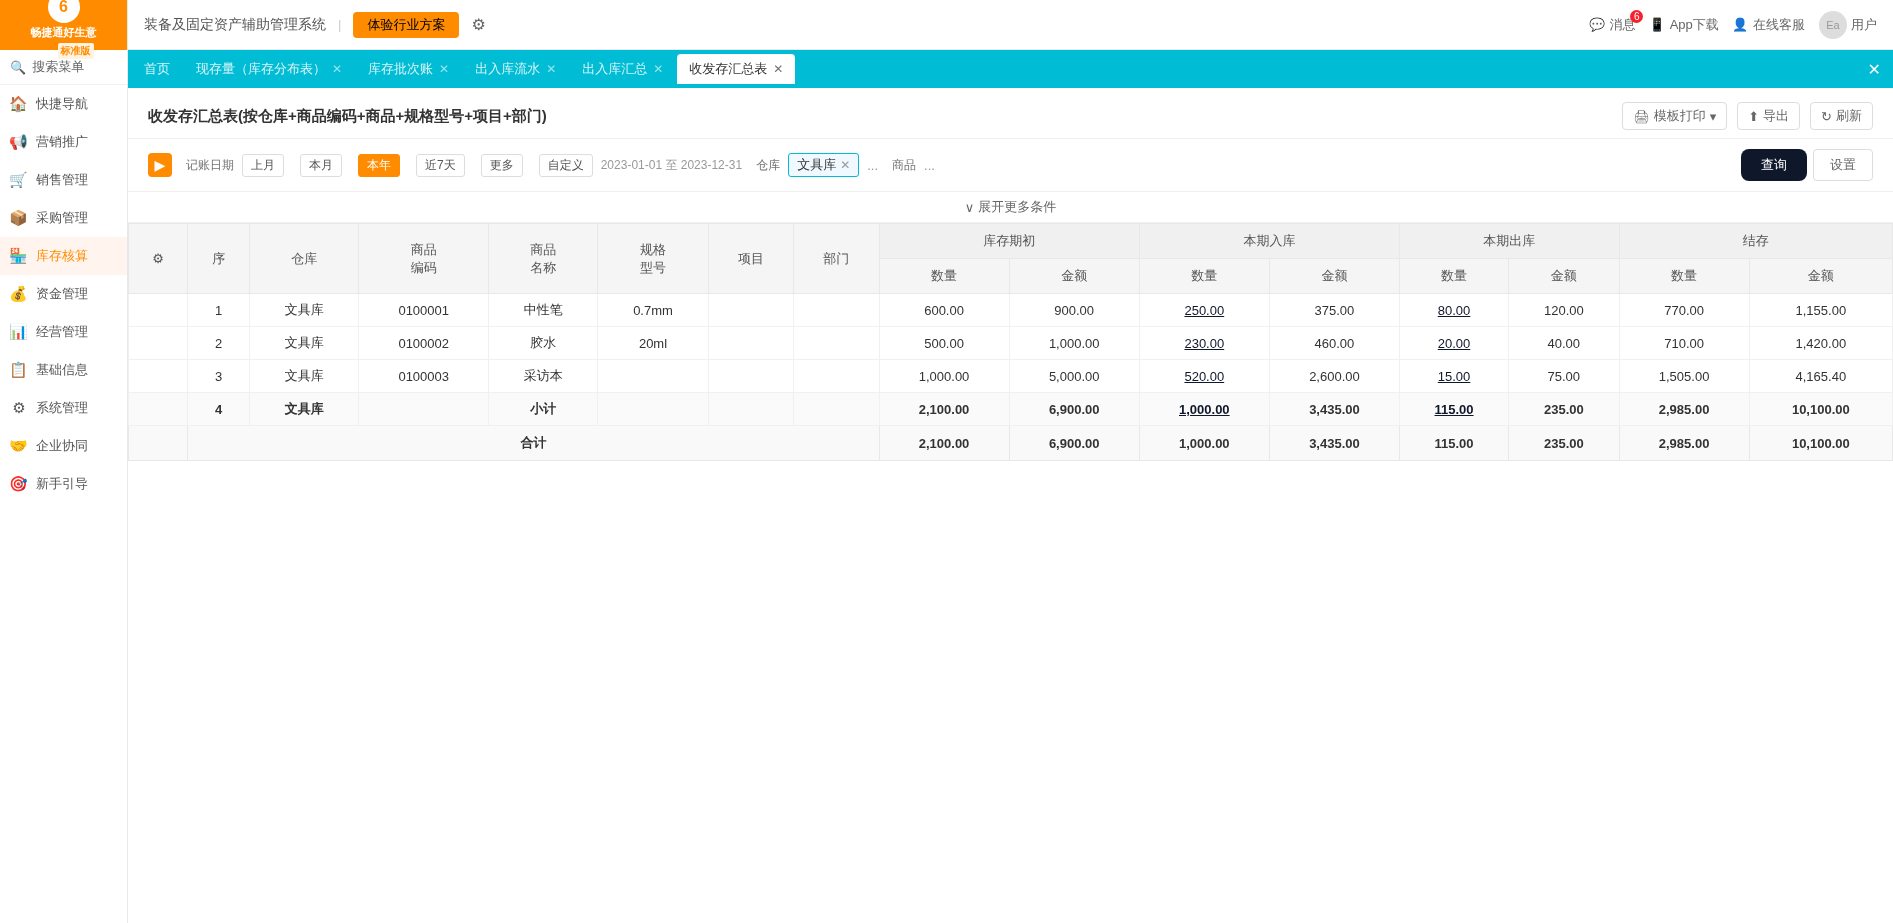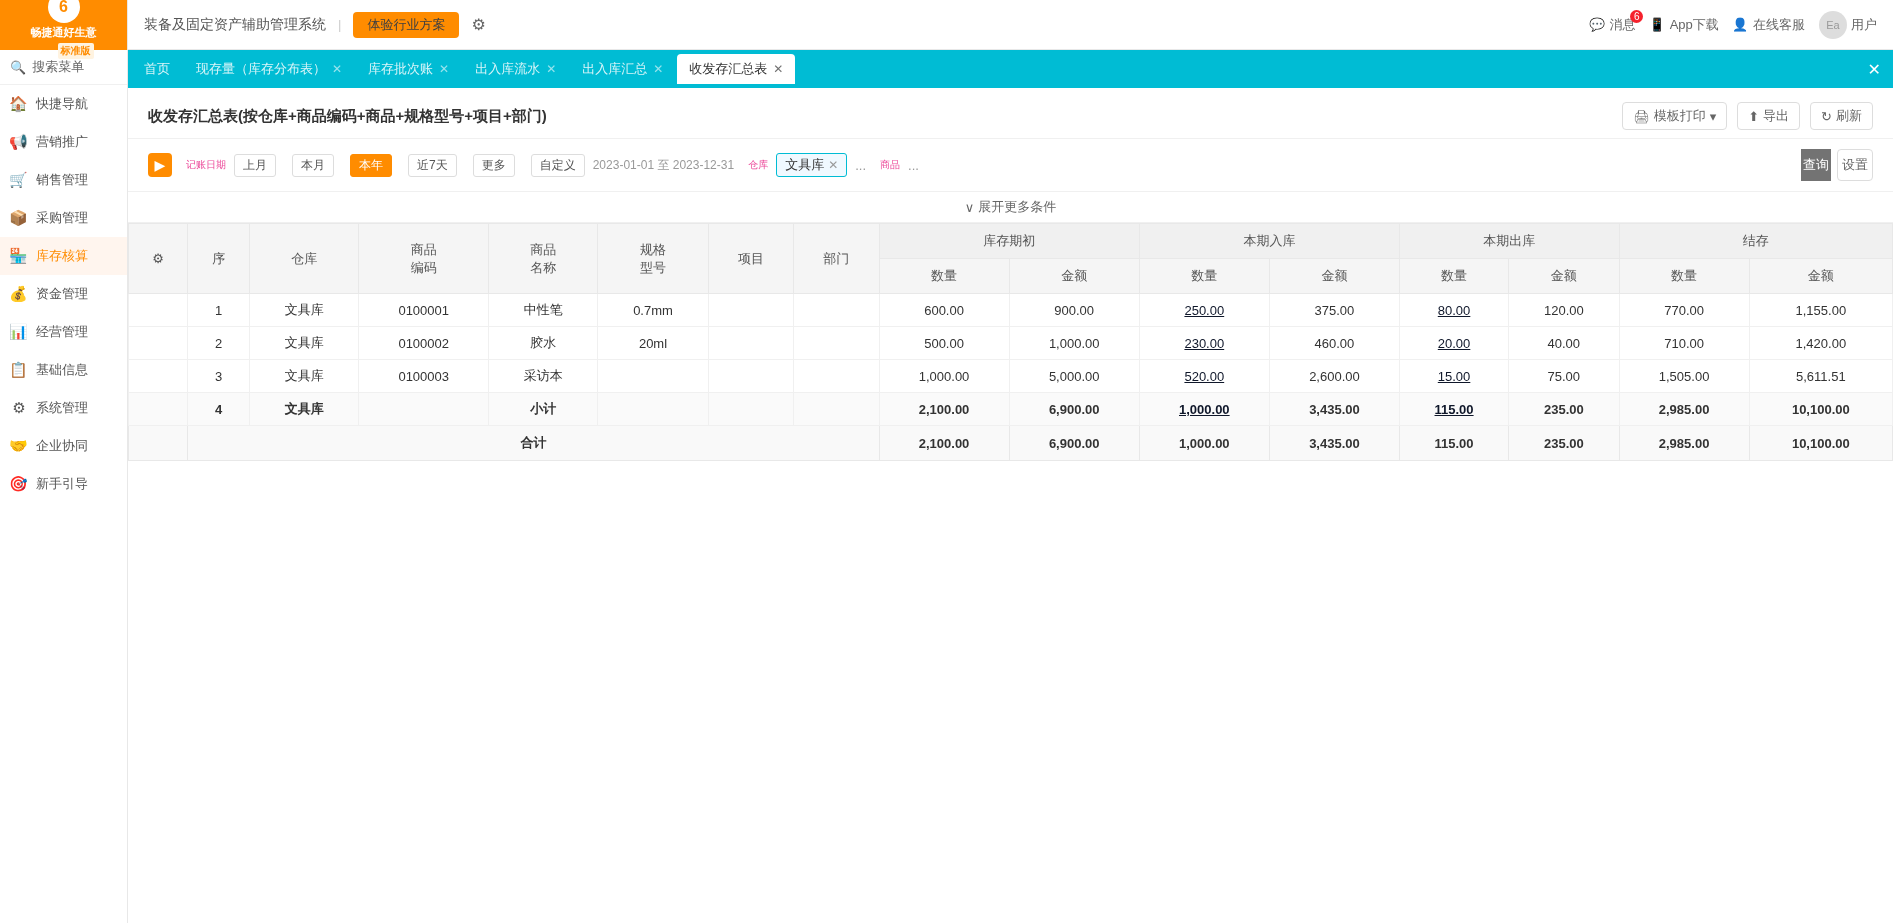--- a/index.html
+++ b/index.html
@@ -17,21 +17,21 @@
     .sidebar-item { display: flex; align-items: center; padding: 10px 10px; gap: 8px; cursor: pointer; color: #555; font-size: 13px; }
     .sidebar-item.active { background: #fff5ee; color: #ff8c00; }
     .sidebar-item .icon { width: 18px; height: 18px; display: flex; align-items: center; justify-content: center; font-size: 15px; }
 
     
     .main { flex: 1; display: flex; flex-direction: column; overflow: hidden; }
 
     
     .top-header { height: 50px; background: #fff; display: flex; align-items: center; justify-content: space-between; padding: 0 16px; border-bottom: 1px solid #e8e8e8; }
     .top-header-left { display: flex; align-items: center; gap: 12px; }
-    .btn-experience { background: #ff8c00; color: #404040; border: none; border-radius: 4px; padding: 4px 14px; cursor: pointer; font-size: 13px; }
+    .btn-experience { background: #ff8c00; color: #000000; border: none; border-radius: 4px; padding: 4px 14px; cursor: pointer; font-size: 13px; }
     .header-icon-group { display: flex; align-items: center; gap: 14px; color: #666; font-size: 13px; }
     .header-icon-item { display: flex; align-items: center; gap: 4px; cursor: pointer; position: relative; }
     .badge { background: #f5222d; color: #fff; border-radius: 10px; font-size: 10px; padding: 1px 4px; position: absolute; top: -6px; right: -8px; }
     .gear-icon-btn { background: none; border: none; cursor: pointer; color: #666; font-size: 16px; }
 
     
     .tab-bar { background: #00bcd4; display: flex; align-items: center; height: 38px; padding: 0 4px; gap: 2px; }
     .tab-item { display: flex; align-items: center; padding: 0 12px; height: 30px; border-radius: 4px 4px 0 0; cursor: pointer; font-size: 13px; color: rgba(255,255,255,0.85); gap: 6px; white-space: nowrap; }
     .tab-item.active { background: #fff; color: #333; border-radius: 4px 4px 0 0; }
     .tab-close { color: inherit; font-size: 12px; cursor: pointer; opacity: 0.7; }
@@ -45,31 +45,31 @@
     .page-title { font-size: 15px; font-weight: bold; color: #333; }
     .page-header-actions { display: flex; gap: 10px; }
     .btn-template { display: flex; align-items: center; gap: 4px; color: #666; cursor: pointer; font-size: 13px; border: 1px solid #ddd; border-radius: 4px; padding: 4px 10px; background: #fff; }
     .btn-export { display: flex; align-items: center; gap: 4px; color: #666; cursor: pointer; font-size: 13px; border: 1px solid #ddd; border-radius: 4px; padding: 4px 10px; background: #fff; }
     .btn-refresh { display: flex; align-items: center; gap: 4px; color: #666; cursor: pointer; font-size: 13px; border: 1px solid #ddd; border-radius: 4px; padding: 4px 10px; background: #fff; }
 
     
     .filter-bar { padding: 10px 20px; background: #fff; display: flex; align-items: center; gap: 14px; flex-wrap: wrap; border-bottom: 1px solid #f0f0f0; }
     .filter-toggle { width: 24px; height: 24px; background: #ff8c00; color: #fff; border-radius: 4px; display: flex; align-items: center; justify-content: center; cursor: pointer; font-size: 14px; flex-shrink: 0; }
     .filter-group { display: flex; align-items: center; gap: 8px; }
-    .filter-label { color: #ec4899; font-size: 10px; }
+    .filter-label { color: #737373; font-size: 12px; }
     .date-shortcuts { display: flex; gap: 16px; }
     .date-btn { padding: 2px 8px; border: 1px solid #ddd; border-radius: 3px; cursor: pointer; font-size: 12px; color: #555; background: #fff; }
     .date-btn.active { background: #ff8c00; color: #fff; border-color: #ff8c00; }
     .date-range-text { font-size: 12px; color: #999; }
     .filter-tag { display: flex; align-items: center; gap: 4px; background: #f0f9ff; border: 1px solid #00bcd4; border-radius: 3px; padding: 2px 8px; color: #333; font-size: 13px; }
     .filter-tag-close { cursor: pointer; color: #999; font-size: 12px; }
     .filter-more { color: #999; cursor: pointer; font-size: 13px; }
     .filter-end { display: flex; gap: 6px; margin-left: auto; }
-    .btn-query { background: #737373; color: #fff; border: none; border-radius: 0; padding: 6px 2px; cursor: pointer; font-size: 13px; }
-    .btn-setting { background: #fff; color: #666; border: 1px solid #ddd; border-radius: 4px; padding: 6px 4px; cursor: pointer; font-size: 13px; }
+    .btn-query { background: #0f172a; color: #fff; border: none; border-radius: 8px; padding: 6px 20px; cursor: pointer; font-size: 13px; }
+    .btn-setting { background: #fff; color: #666; border: 1px solid #ddd; border-radius: 4px; padding: 6px 16px; cursor: pointer; font-size: 13px; }
 
     
     .expand-bar { padding: 6px 20px; text-align: center; border-bottom: 1px solid #f0f0f0; cursor: pointer; color: #666; font-size: 13px; display: flex; align-items: center; justify-content: center; gap: 4px; }
 
     
     .table-container { padding: 0; overflow: auto; }
     table { width: 100%; border-collapse: collapse; font-size: 13px; }
     thead th { background: #f5f5f5; color: #555; font-weight: 500; padding: 8px 10px; border: 1px solid #e8e8e8; text-align: center; white-space: nowrap; }
     thead th.group-header { background: #f0f0f0; }
     tbody td { padding: 7px 10px; border: 1px solid #f0f0f0; text-align: center; color: #333; }
@@ -348,21 +348,21 @@
               <td></td>
               <td></td>
               <td></td>
               <td>1,000.00</td>
               <td>5,000.00</td>
               <td><span class="link-text">520.00</span></td>
               <td>2,600.00</td>
               <td><span class="link-text">15.00</span></td>
               <td>75.00</td>
               <td>1,505.00</td>
-              <td>5,611.51</td>
+              <td>4,165.40</td>
             </tr>
 
             <tr class="subtotal-row">
               <td></td>
               <td>4</td>
               <td>文具库</td>
               <td></td>
               <td>小计</td>
               <td></td>
               <td></td>

